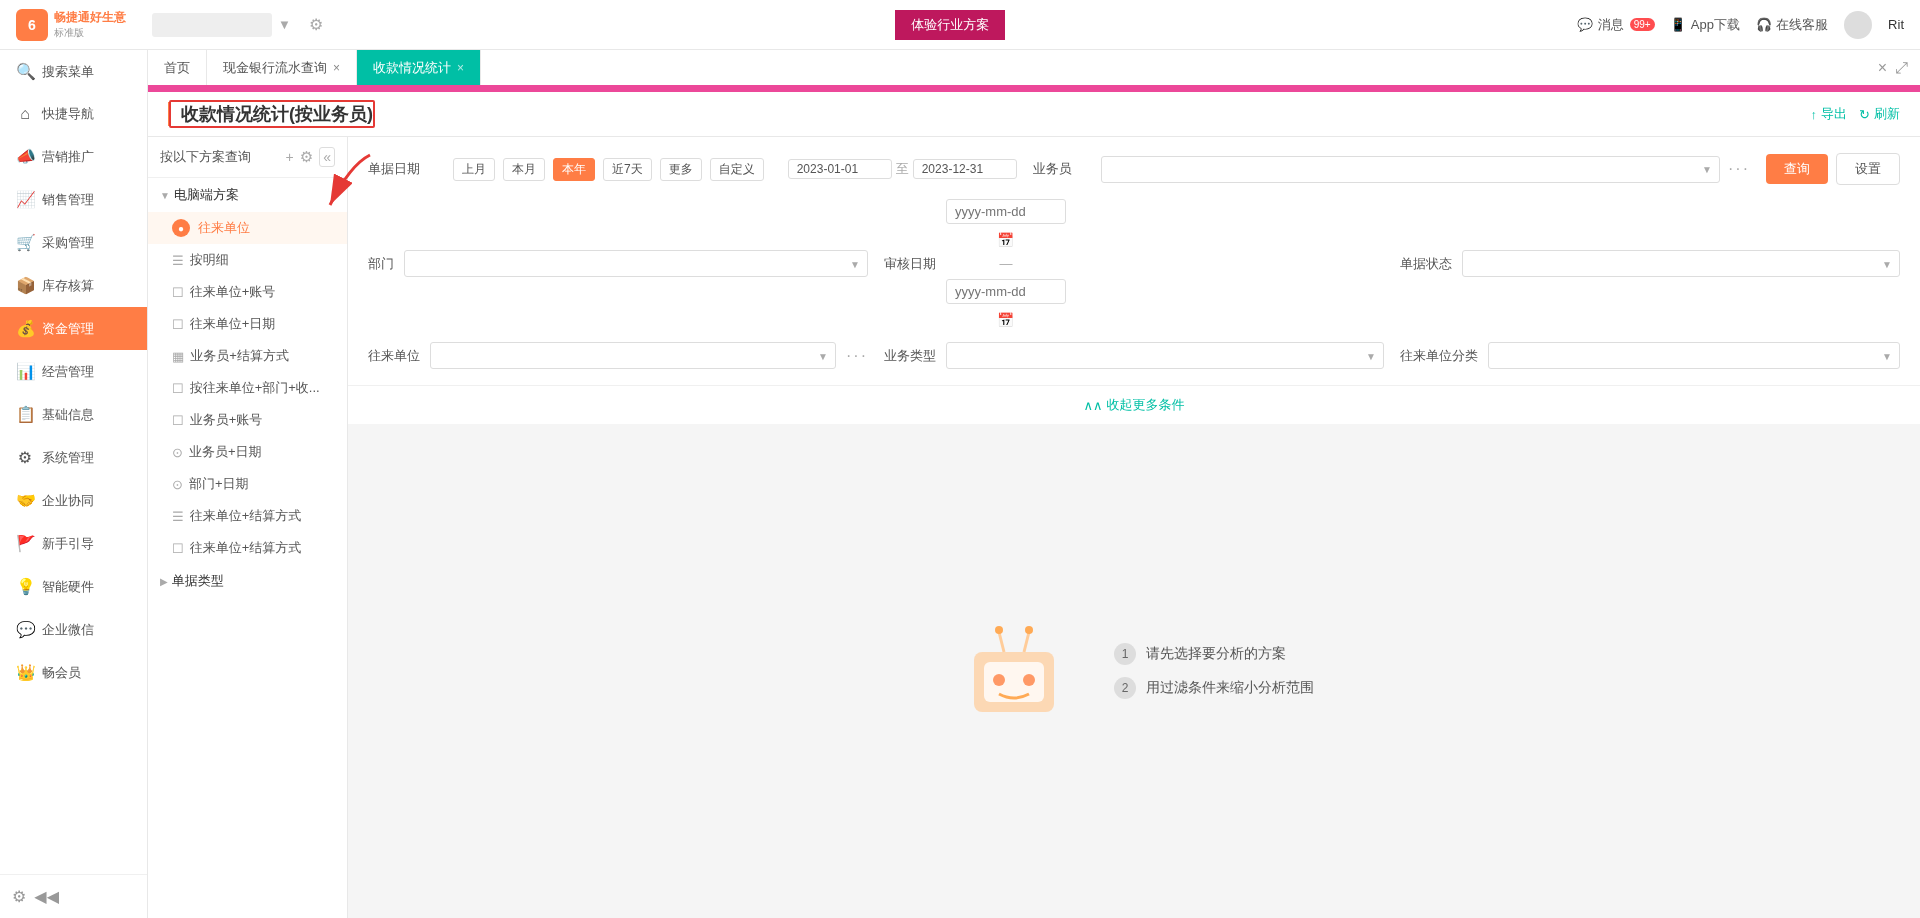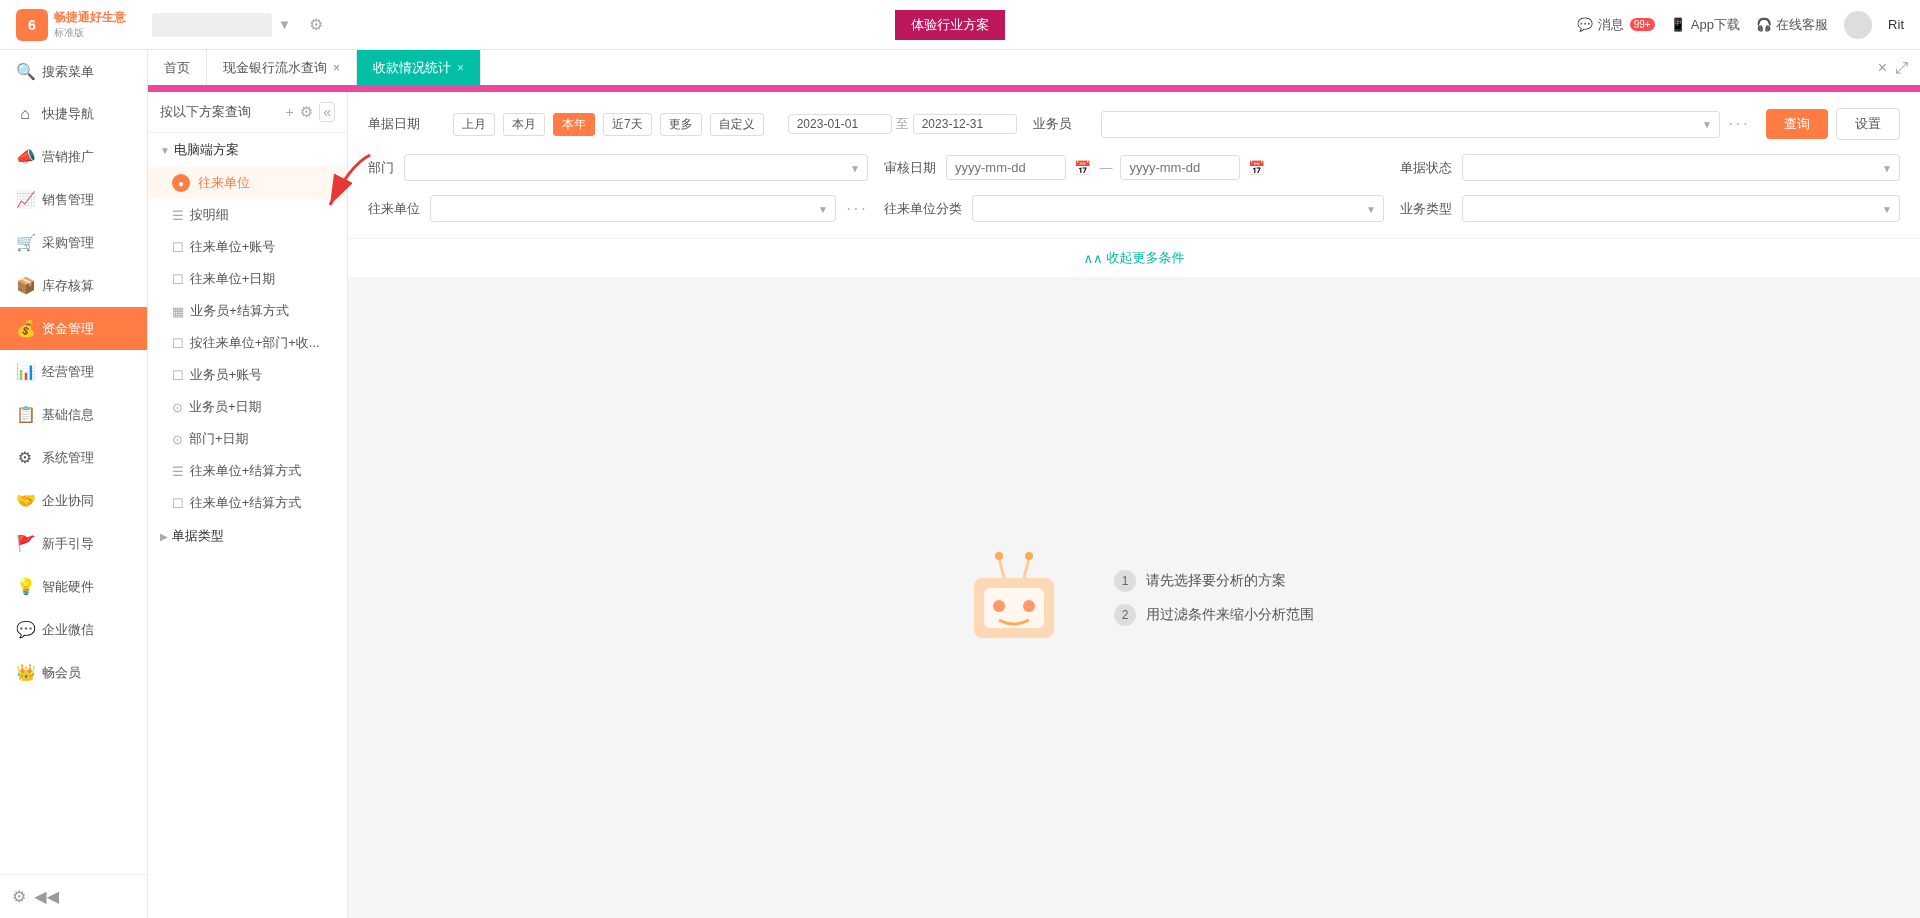--- a/index.html
+++ b/index.html
@@ -208,21 +208,21 @@
     .select-wrapper::after { content: '▼'; position: absolute; right: 8px; top: 50%; transform: translateY(-50%); font-size: 10px; color: #aaa; pointer-events: none; }
     .select-control {
       width: 100%; border: 1px solid #ddd; border-radius: 3px;
       padding: 5px 24px 5px 8px; font-size: 13px; color: #555;
       background: #fff; appearance: none; cursor: pointer;
     }
 
     .filter-col { display: flex; align-items: center; gap: 10px; flex: 1; }
     .filter-col-label { color: #555; font-size: 13px; white-space: nowrap; }
 
-    .review-date-row { display: flex; align-items: center; gap: 8px; }
+    .review-date-row { display: flex; align-items: center; gap: 8px; flex-direction: column; }
     .review-input { border: 1px solid #ddd; border-radius: 3px; padding: 4px 8px; font-size: 13px; color: #aaa; width: 120px; }
     .calendar-icon { color: #aaa; cursor: pointer; font-size: 14px; }
 
     .action-btns { display: flex; gap: 8px; align-items: center; }
     .btn-query { background: #ff7d45; color: #fff; border: none; padding: 6px 18px; border-radius: 4px; cursor: pointer; font-size: 13px; }
     .btn-settings { background: #fff; color: #555; border: 1px solid #ddd; padding: 6px 18px; border-radius: 4px; cursor: pointer; font-size: 13px; }
     .more-options { color: #aaa; cursor: pointer; font-size: 16px; letter-spacing: 2px; }
 
     .collapse-bar {
       display: flex;
@@ -383,20 +383,33 @@
       <div class="tab-item active">
         <span>收款情况统计</span>
         <span class="tab-close">×</span>
       </div>
       <div class="tab-bar-actions">
         <span class="tab-action-btn">×</span>
         <span class="tab-action-btn">⤢</span>
       </div>
     </div>
 
+    <div class="page-header">
+      <div class="page-title highlight-box">收款情况统计(按业务员)</div>
+      <div class="page-actions">
+        <div class="export-btn">
+          <span>↑</span>
+          <span>导出</span>
+        </div>
+        <div class="refresh-btn">
+          <span>↻</span>
+          <span>刷新</span>
+        </div>
+      </div>
+    </div>
 
     <div class="body-layout">
 
       <div class="scheme-panel">
         <div class="scheme-panel-header">
           <span>按以下方案查询</span>
           <div class="scheme-panel-actions">
             <span class="scheme-action-icon">+</span>
             <span class="scheme-action-icon gear-icon">⚙</span>
             <span class="scheme-collapse-icon">«</span>
@@ -534,30 +547,30 @@
               <span class="filter-col-label">往来单位</span>
               <div class="select-wrapper" style="flex:1;">
                 <select class="select-control">
                   <option></option>
                 </select>
               </div>
               <span class="more-options">···</span>
             </div>
 
             <div class="filter-col">
-              <span class="filter-col-label">往来单位分类</span>
+              <span class="filter-col-label">业务类型</span>
               <div class="select-wrapper" style="flex:1;">
                 <select class="select-control">
                   <option></option>
                 </select>
               </div>
             </div>
 
             <div class="filter-col">
-              <span class="filter-col-label">业务类型</span>
+              <span class="filter-col-label">往来单位分类</span>
               <div class="select-wrapper" style="flex:1;">
                 <select class="select-control">
                   <option></option>
                 </select>
               </div>
             </div>
           </div>
 
         </div>
 

